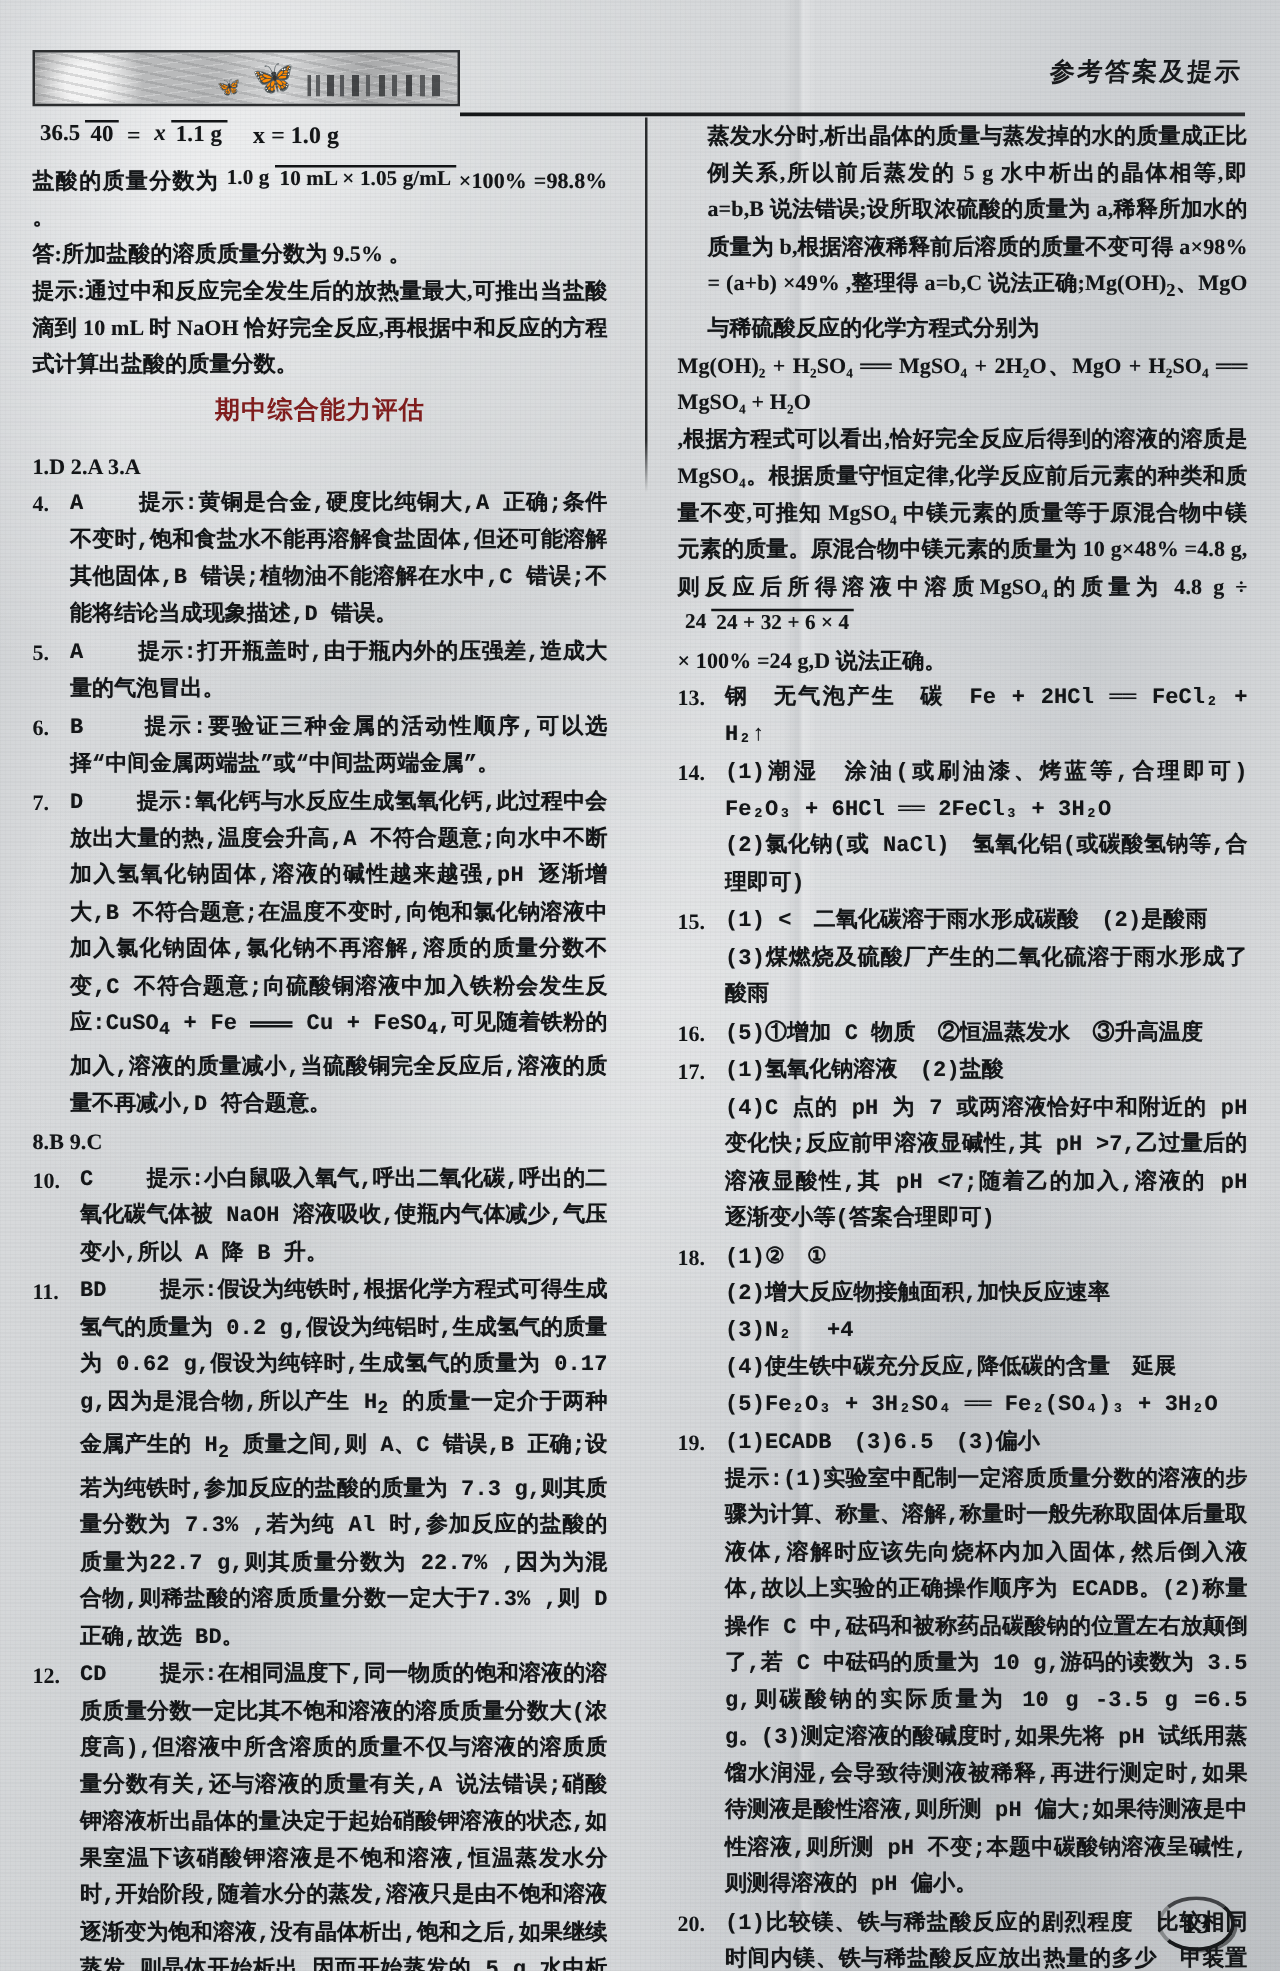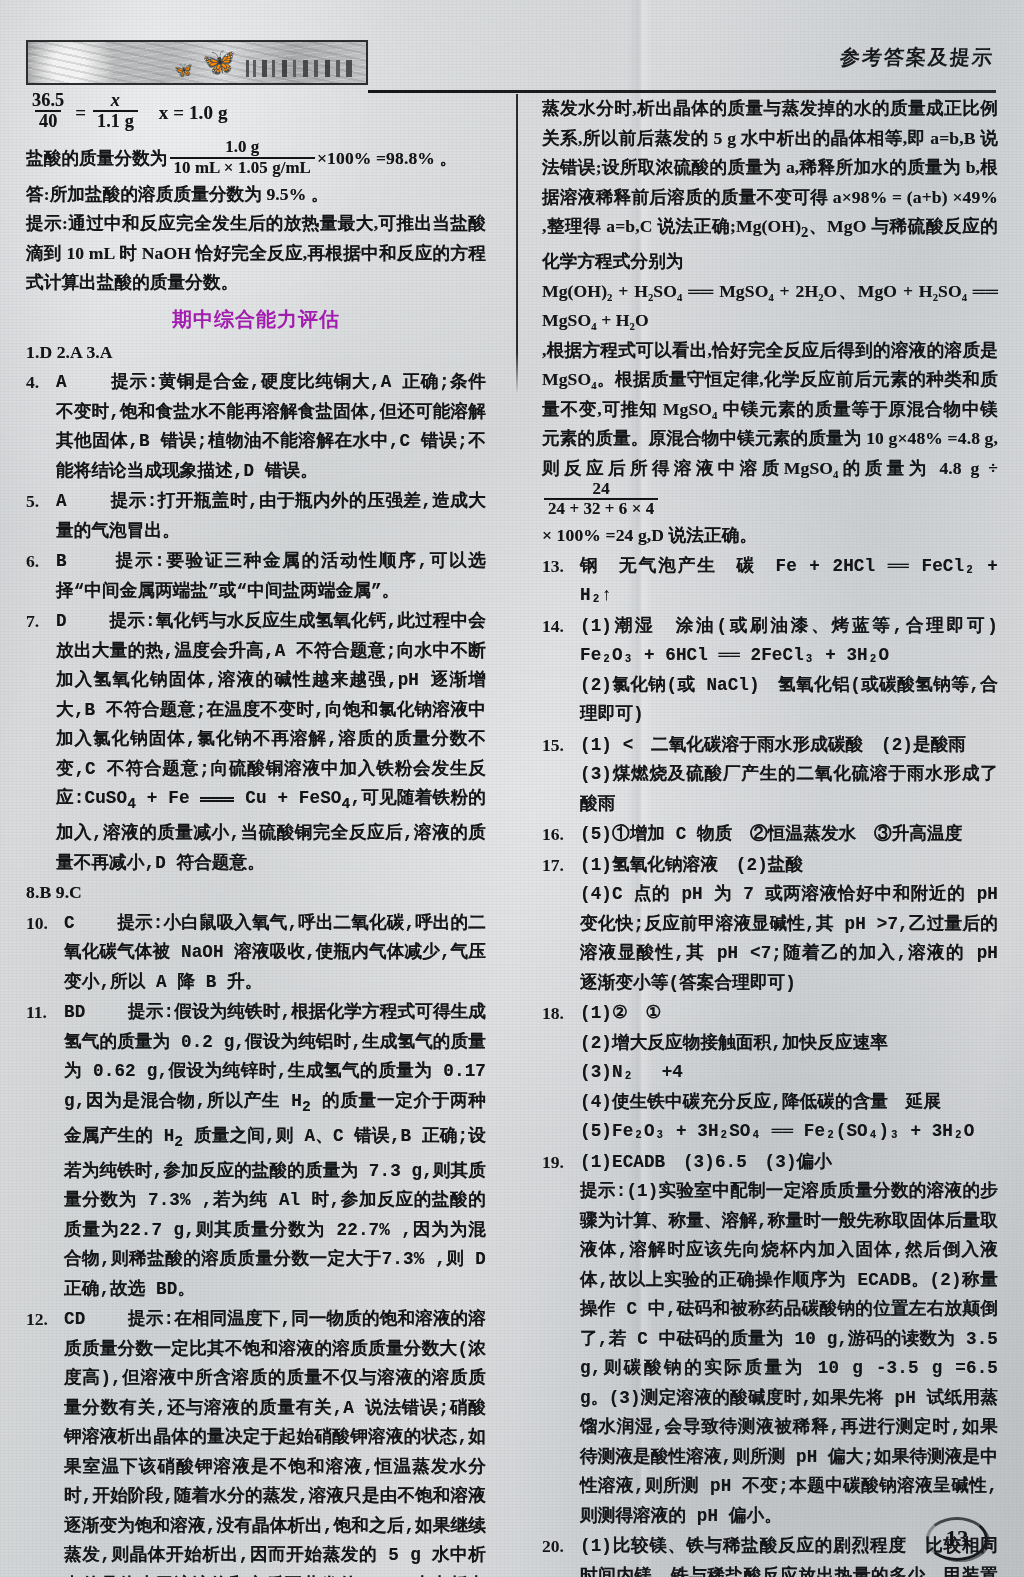--- a/index.html
+++ b/index.html
@@ -111,40 +111,40 @@
     font-family: "Liberation Serif", serif;
     color: #131517;
   }
   .num.wide { min-width: 38px; }
   .body { flex: 1 1 auto; font-family: Liberation Mono, monospace; }
   .sect-title {
     text-align: center;
     font-size: 20px;
     font-weight: 700;
     line-height: 34px;
-    margin: 4px 0 2px;
-    color: #a21caf;
+    margin: 4px 0 14px;
+    color: #7f1d1d;
     letter-spacing: 1px;
   }
   i, .it { font-style: italic; font-family: "Liberation Serif", serif; }
   .eqbar {
     display: inline-block;
     position: relative;
     width: 34px; height: 1em; vertical-align: middle;
   }
   .eqbar::before, .eqbar::after {
     content: ""; position: absolute; left: 0; right: 0; height: 2px; background: #131517;
   }
   .eqbar::before { top: .42em; }
   .eqbar::after  { top: .60em; }
 
   
   .frac {
     display: inline-flex;
-    flex-direction: column;
+    flex-direction: row;
     align-items: center;
     vertical-align: middle;
     line-height: 1.08;
     margin: 0 2px;
     font-size: .96em;
     position: relative;
     top: -.18em;
   }
   .frac .n { padding: 0 4px; }
   .frac .d { padding: 0 4px; border-top: 2px solid #131517; }
@@ -254,21 +254,21 @@
 
     <div class="item">
       <span class="num wide">12.</span>
       <span class="body para"><span>CD</span>&nbsp;&nbsp;&nbsp;&nbsp;<span>提示:在相同温度下,同一物质的饱和溶液的溶质质量分数一定比其不饱和溶液的溶质质量分数大(浓度高),但溶液中所含溶质的质量不仅与溶液的溶质质量分数有关,还与溶液的质量有关,A 说法错误;硝酸钾溶液析出晶体的量决定于起始硝酸钾溶液的状态,如果室温下该硝酸钾溶液是不饱和溶液,恒温蒸发水分时,开始阶段,随着水分的蒸发,溶液只是由不饱和溶液逐渐变为饱和溶液,没有晶体析出,饱和之后,如果继续蒸发,则晶体开始析出,因而开始蒸发的 5 g 水中析出的晶体小于溶液饱和之后再蒸发的 5 g 水中析出的晶体,即 a&lt;b;如果室温下该硝酸钾溶液是饱和溶液,则恒温</span></span>
     </div>
 
   </div>
 
   <div class="col right">
 
-    <div class="para" style="margin-top:2px;">
+    <div class="para" style="margin-top:2px;margin-left:24px;">
       <span>蒸发水分时,析出晶体的质量与蒸发掉的水的质量成正比例关系,所以前后蒸发的 5 g 水中析出的晶体相等,即 a=b,B 说法错误;设所取浓硫酸的质量为 a,稀释所加水的质量为 b,根据溶液稀释前后溶质的质量不变可得 a×98% = (a+b) ×49% ,整理得 a=b,C 说法正确;</span><span>Mg(OH)</span><sub>2</sub><span>、MgO 与稀硫酸反应的化学方程式分别为</span>
     </div>
 
     <div class="para">Mg(OH)₂ + H₂SO₄ ══ MgSO₄ + 2H₂O、MgO + H₂SO₄ ══ MgSO₄ + H₂O</div>
 
     <div class="para">
       <span>,根据方程式可以看出,恰好完全反应后得到的溶液的溶质是 MgSO₄。根据质量守恒定律,化学反应前后元素的种类和质量不变,可推知 MgSO₄ 中镁元素的质量等于原混合物中镁元素的质量。原混合物中镁元素的质量为 10 g×48% =4.8 g,则反应后所得溶液中溶质MgSO₄的质量为 4.8 g ÷</span><span class="frac">
           <span class="n">24</span>
           <span class="d">24 + 32 + 6 × 4</span>
         </span>

